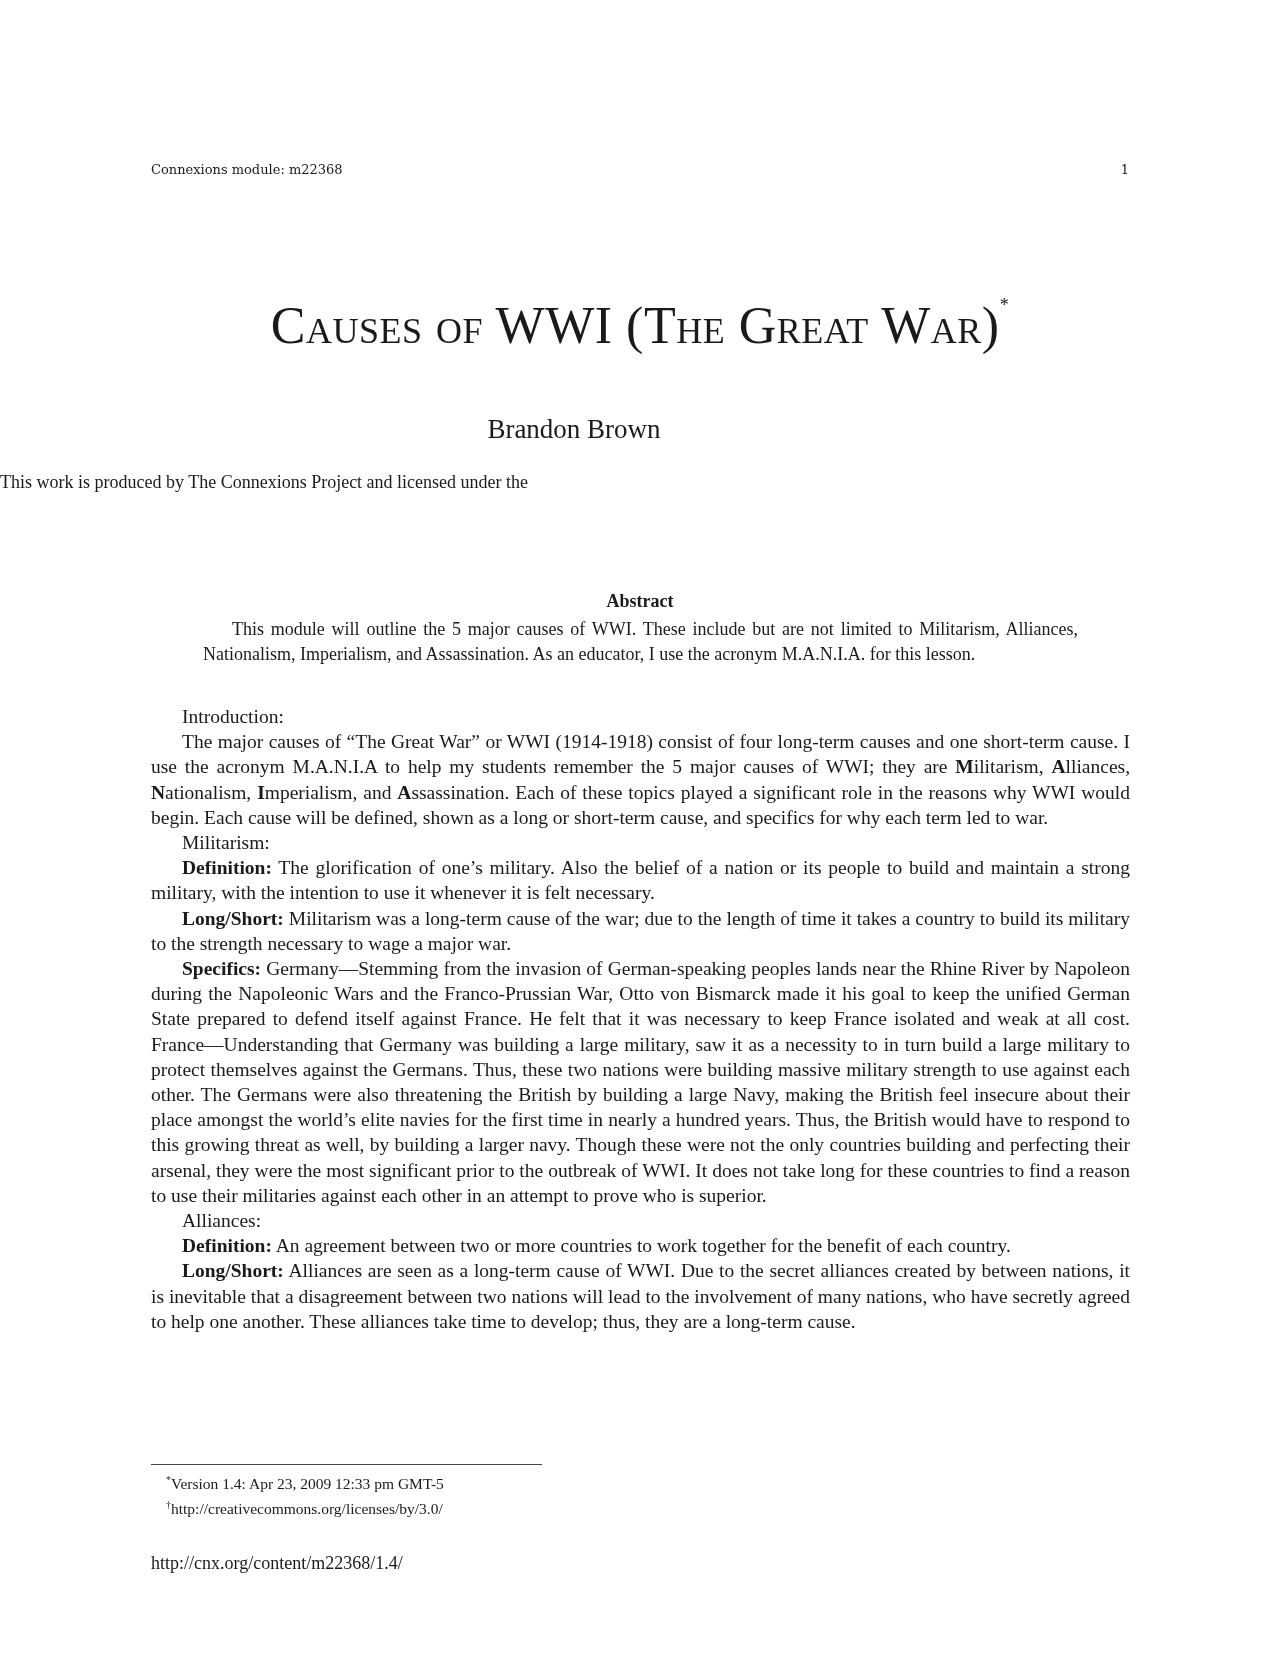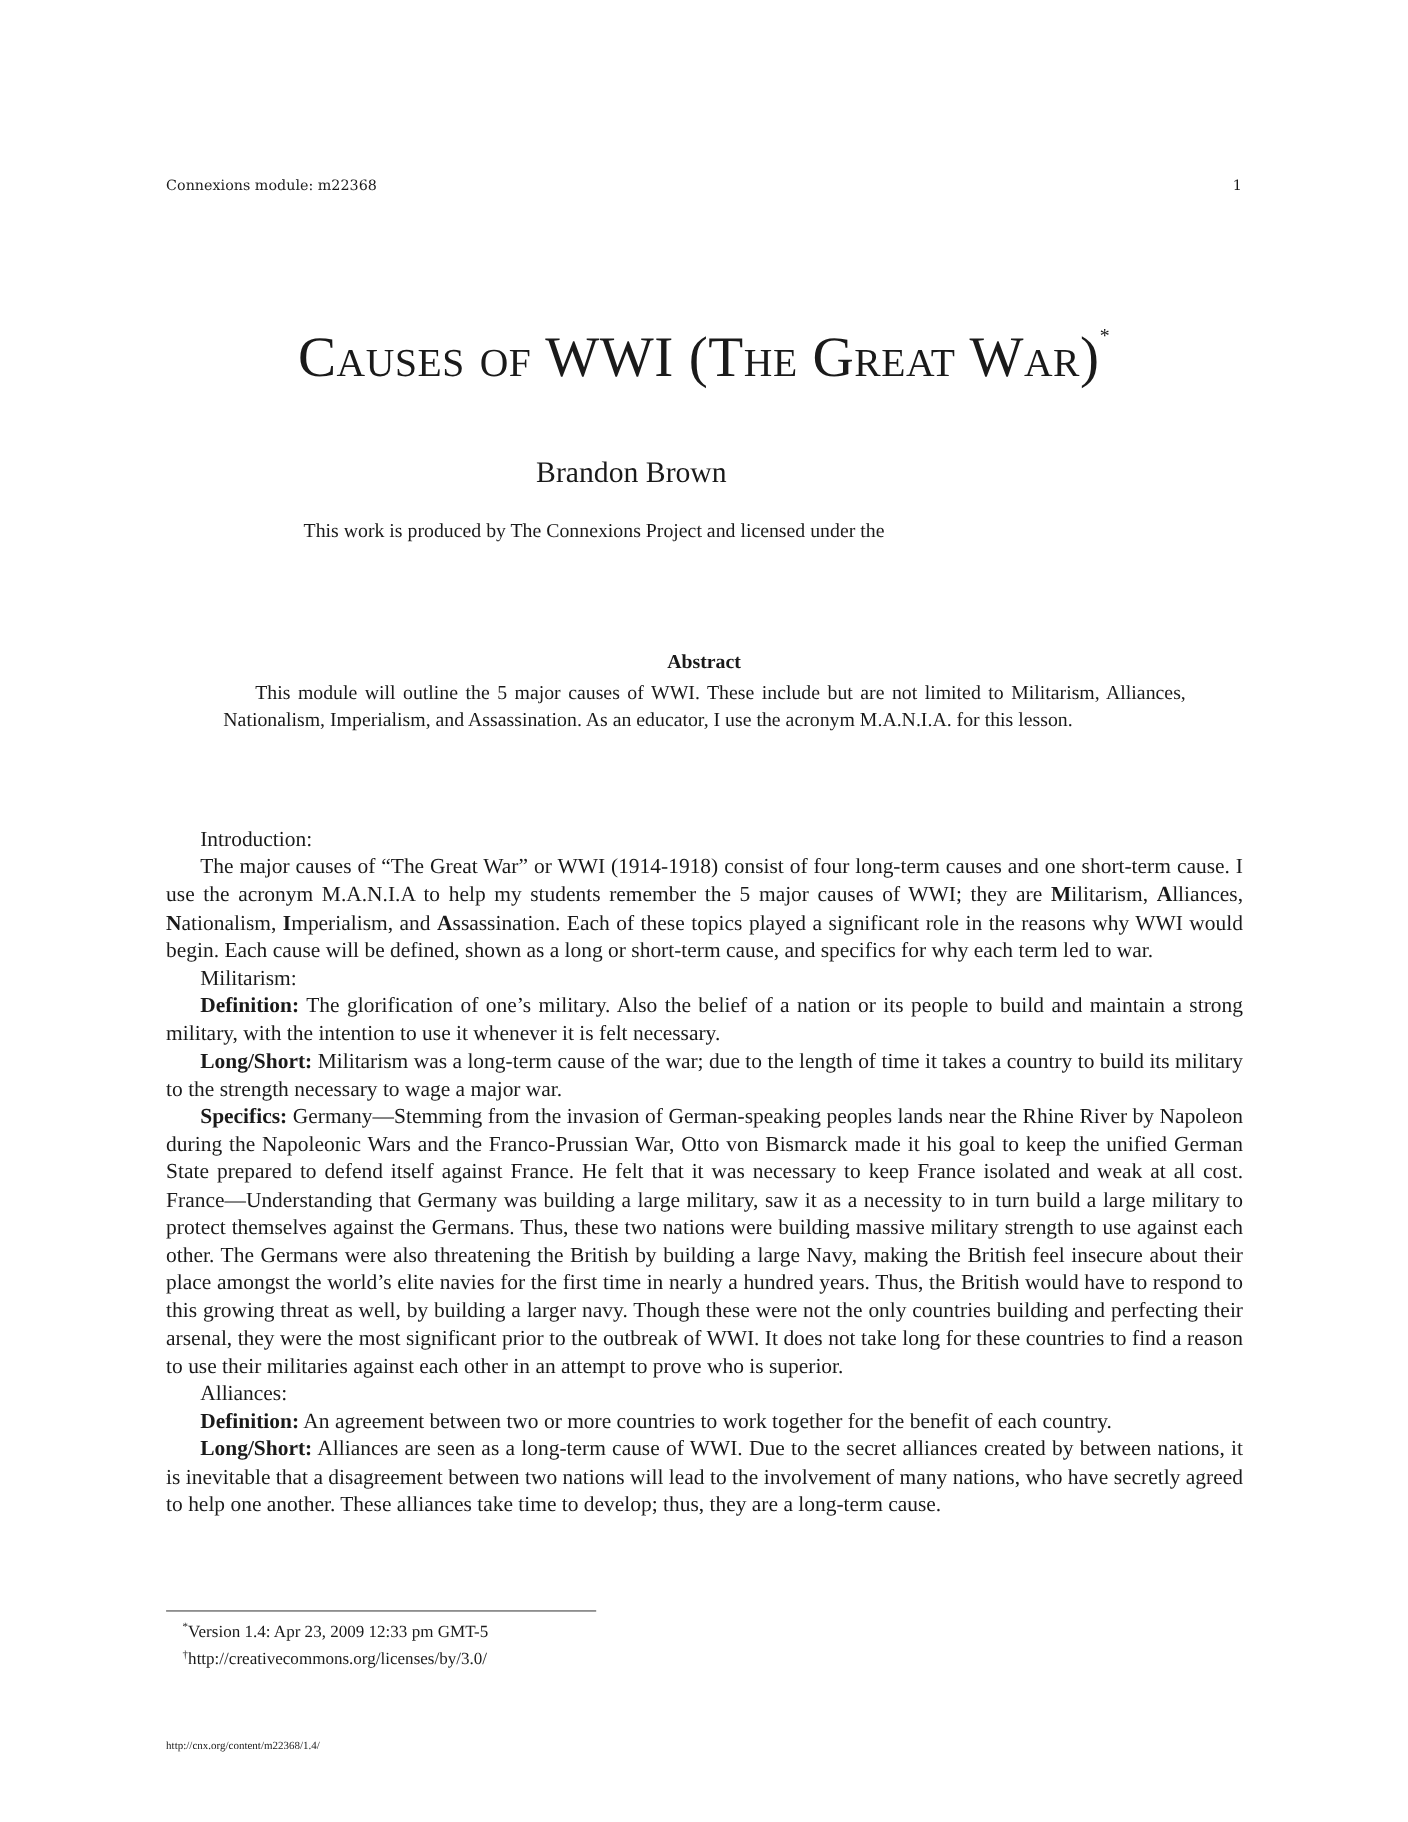--- a/index.html
+++ b/index.html
@@ -12,36 +12,36 @@
     .header-left { left: 151px; top: 162px; font-size: 13px; }
     .header-right { right: 151px; top: 162px; font-size: 13px; }
     .title {
       left: 0; width: 1280px; top: 300px; text-align: center;
       font-family: Liberation Serif, serif; font-size: 52px; letter-spacing: 0.5px;
       font-variant: small-caps; line-height: 1;
     }
     .title sup { font-size: 18px; vertical-align: top; position: relative; top: -4px; }
     .author { left: 0; width: 1148px; top: 414px; text-align: center;
       font-family: "Liberation Serif", serif; font-size: 27px; }
-    .license { left: 0; width: 1080px; top: 470px; text-align: center;
+    .license { left: 0; width: 1080px; top: 470px; 
       font-family: "Liberation Serif", serif; font-size: 18px; line-height: 25px; }
     .license sup { font-size: 12px; }
     .abstract-head { left: 0; width: 1280px; top: 591px; text-align: center;
       font-family: "Liberation Serif", serif; font-weight: bold; font-size: 18px; }
     .abstract-body { left: 203px; width: 875px; top: 617px;
       font-family: "Liberation Serif", serif; font-size: 18px; line-height: 25px; text-align: justify; }
     .abstract-body .indent { display: inline-block; width: 29px; }
     .body { left: 151px; width: 979px; top: 704px;
-      font-family: "Liberation Serif", serif; font-size: 19.5px; line-height: 25.2px; margin-top: 47px; }
+      font-family: "Liberation Serif", serif; font-size: 19.5px; line-height: 25.2px; }
     .body p { margin: 0; text-align: justify; text-indent: 31px; }
     .body b { font-weight: bold; }
     .rule { left: 151px; top: 1464px; width: 391px; height: 0; border-top: 1.3px solid #444; }
     .footnotes { left: 166px; top: 1469px; font-family: "Liberation Serif", serif; font-size: 15.5px; line-height: 21px; }
     .footnotes sup { font-size: 10px; }
-    .footer-url { left: 151px; top: 1553px; font-family: "Liberation Serif", serif; font-size: 10px; margin-top: 29px; }
+    .footer-url { left: 151px; top: 1553px; font-family: "Liberation Serif", serif; font-size: 18px; }
   </style>
 </head>
 <body>
 
 <div class="abs header-left">Connexions module: m22368</div>
 <div class="abs header-right">1</div>
 
 <div class="abs title"><span>Causes of WWI (The Great War)</span><sup>*</sup></div>
 
 <div class="abs author">Brandon Brown</div>

